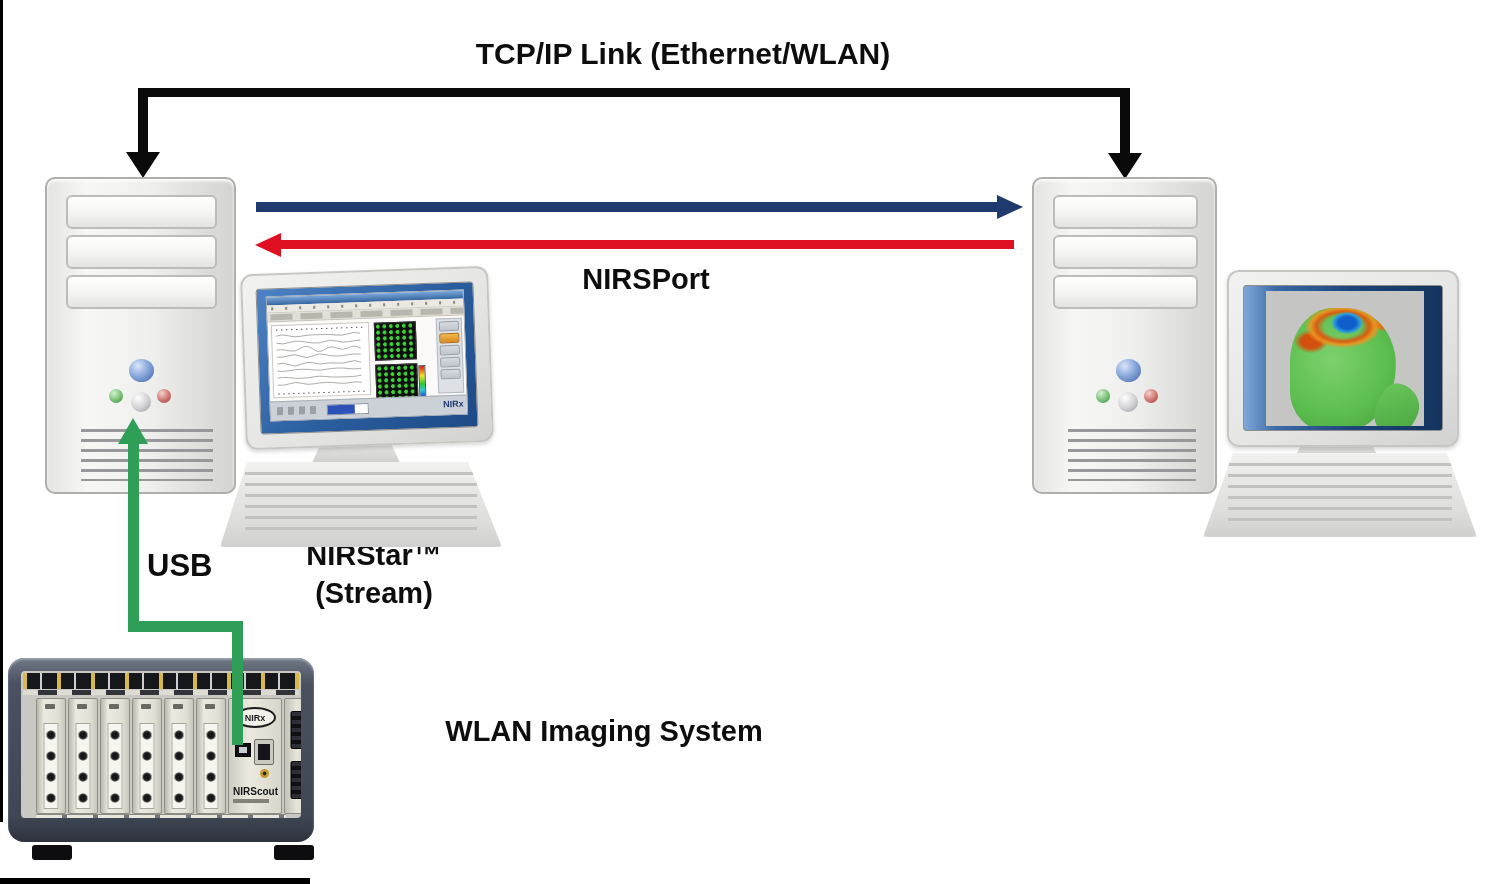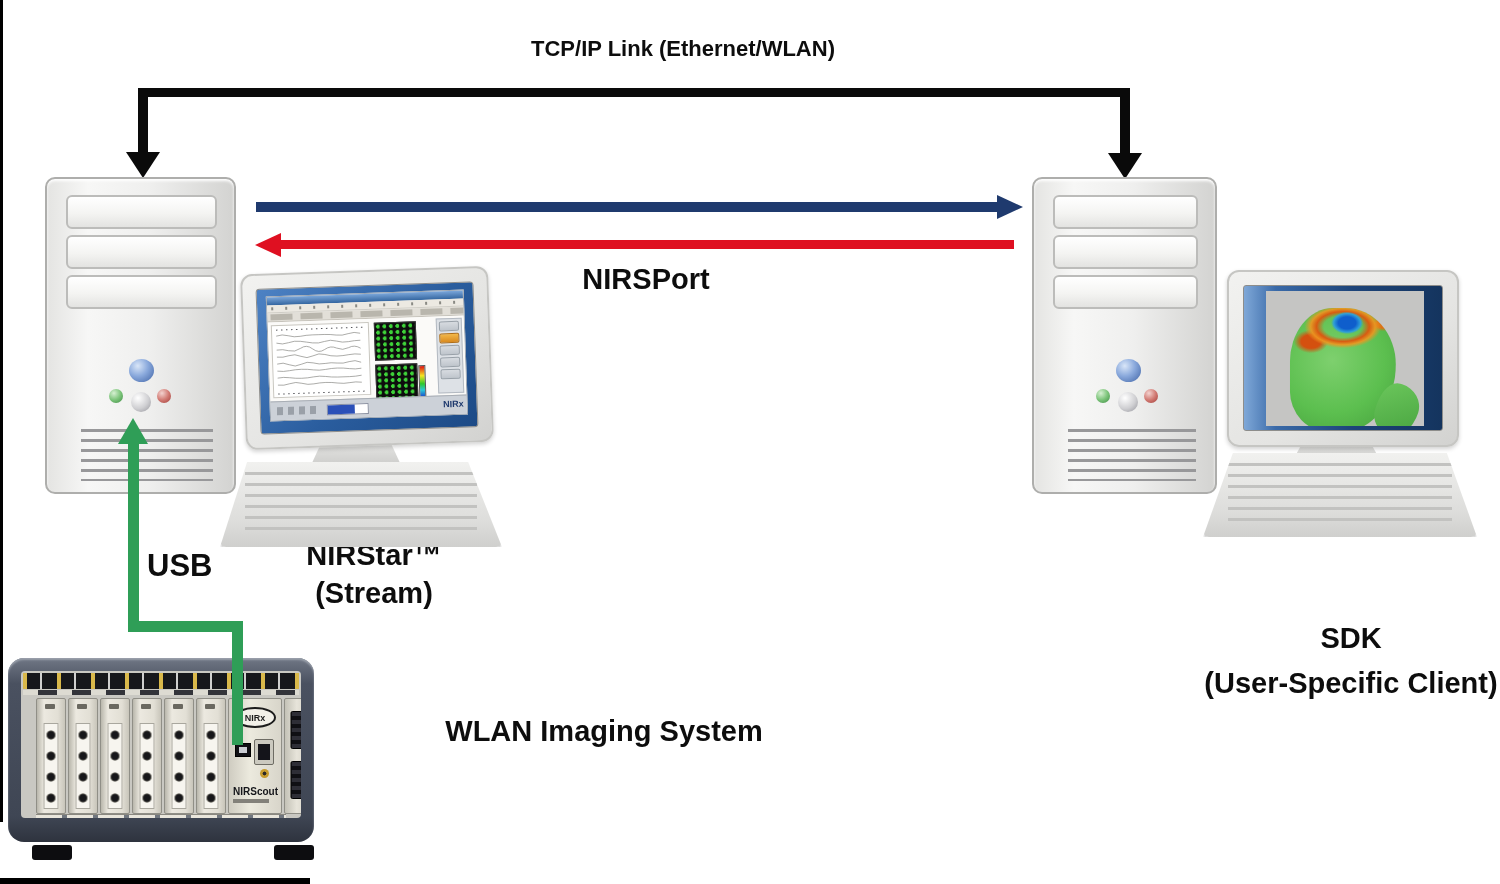--- a/index.html
+++ b/index.html
@@ -4,21 +4,21 @@
 <style>
   html,body{margin:0;padding:0;background:#ffffff;}
   .canvas{
     position:relative;width:1500px;height:884px;background:#ffffff;overflow:hidden;
     font-family:"Liberation Sans",sans-serif;
   }
   .abs{position:absolute;}
   
   .lbl{position:absolute;font-weight:700;color:#0d0d0d;white-space:nowrap;line-height:1.32;}
   .lbl.ctr{transform:translateX(-50%);text-align:center;}
-  .fs30{font-size:22px;} .fs29{font-size:29px;} .fs31{font-size:31px;}
+  .fs30{font-size:30px;} .fs29{font-size:29px;} .fs31{font-size:31px;}
   
   .edge-left{left:0;top:0;width:3px;height:822px;background:#000;}
   .edge-bottom{left:0;top:878px;width:310px;height:6px;background:#000;}
   
   .blk{background:#0a0a0a;}
   .tri{width:0;height:0;position:absolute;}
   .head-down{border-left:17px solid transparent;border-right:17px solid transparent;border-top:26px solid #0a0a0a;}
   
   .blue-shaft{left:256px;top:202px;width:741px;height:10px;background:#1f3a6e;}
   .blue-head{left:997px;top:195px;border-top:12px solid transparent;border-bottom:12px solid transparent;border-left:26px solid #1f3a6e;}
@@ -145,24 +145,20 @@
 
   <div class="lbl ctr fs30" style="left:683px;top:34px;">TCP/IP Link (Ethernet/WLAN)</div>
   <div class="lbl ctr fs29" style="left:646px;top:260px;">NIRSPort</div>
   <div class="lbl fs31" style="left:147px;top:546px;">USB</div>
 
   <div class="lbl ctr fs29" style="left:374px;top:536px;">
     <span style="display:block;">NIRStar™</span>
     <span style="display:block;">(Stream)</span>
   </div>
 
-  <div class="lbl ctr fs29" style="left:1351px;top:616px;line-height:1.55;">
-    <span style="display:block;">SDK</span>
-    <span style="display:block;">(User-Specific Client)</span>
-  </div>
 
   <div class="lbl ctr fs29" style="left:604px;top:712px;">
     <span style="display:block;">WLAN Imaging System</span>
   </div>
 
   <div class="tower" style="left:45px;top:177px;">
     <div class="bay" style="top:16px;"></div>
     <div class="bay" style="top:56px;"></div>
     <div class="bay" style="top:96px;"></div>
     <div class="ball blue"></div>

